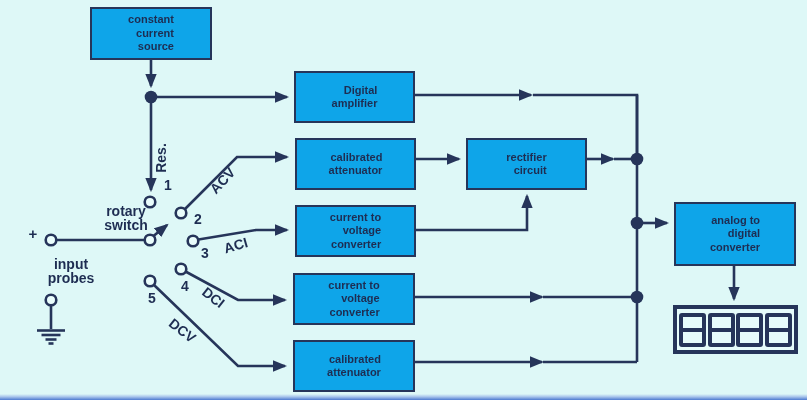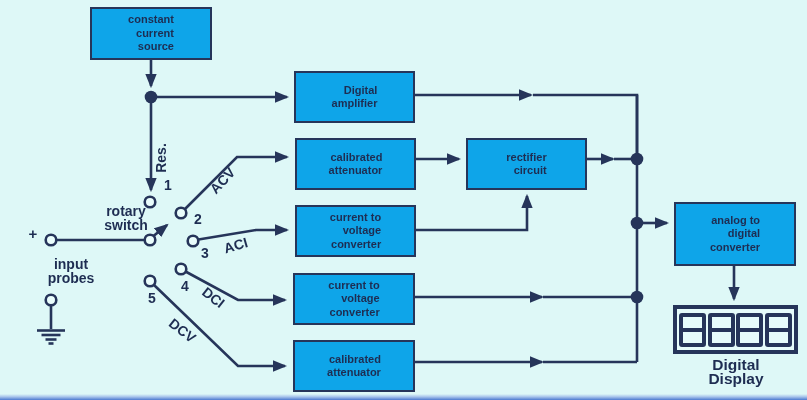--- a/index.html
+++ b/index.html
@@ -152,16 +152,15 @@
 
   <div class="lbl" style="left:236px;top:246px;transform:translate(-50%,-50%) rotate(-16deg);">ACI</div>
   <div class="lbl" style="left:205px;top:254px;">3</div>
 
   <div class="lbl" style="left:213px;top:298px;transform:translate(-50%,-50%) rotate(38deg);">DCI</div>
   <div class="lbl" style="left:185px;top:287px;">4</div>
 
   <div class="lbl" style="left:182px;top:331px;transform:translate(-50%,-50%) rotate(38deg);">DCV</div>
   <div class="lbl" style="left:152px;top:299px;">5</div>
 
-  <div class="lbl" style="left:736px;top:371px;font-size:15.5px;">Digital Display</div>
 
   <div class="bottom-edge"></div>
 </div>
 
 </body></html>

